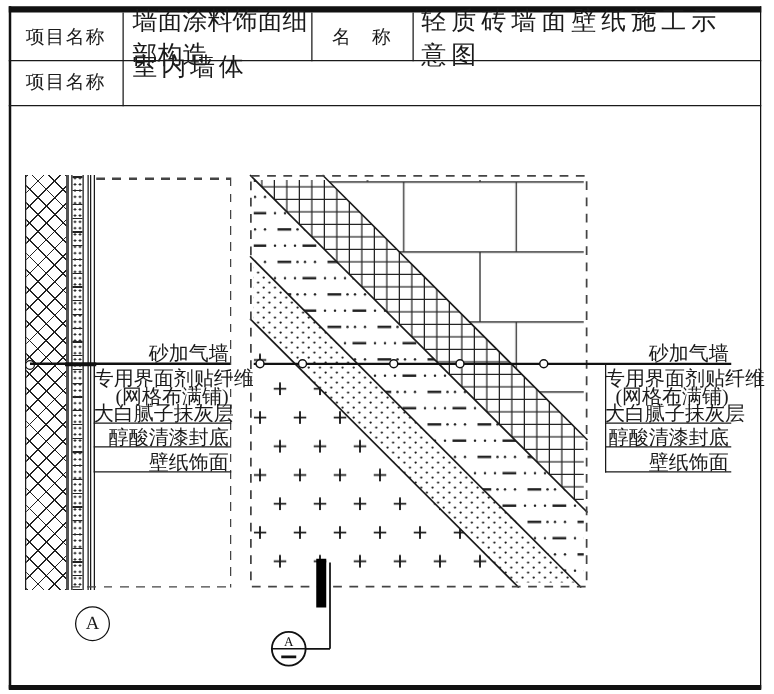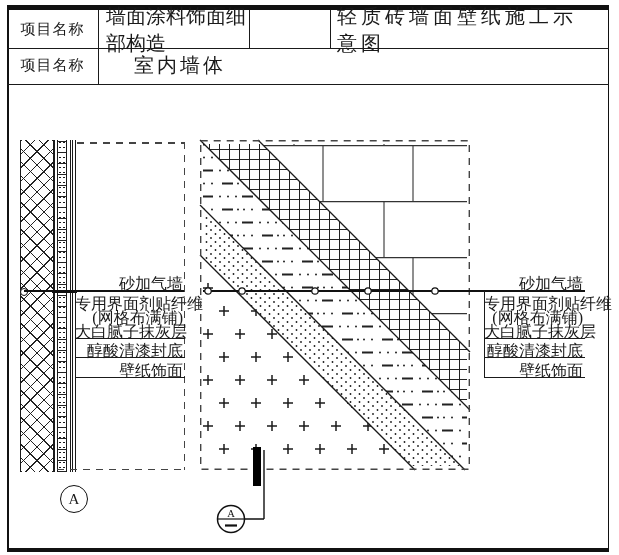--- a/index.html
+++ b/index.html
@@ -44,23 +44,24 @@
   <div class="bar" style="left:607.5px;top:5px;width:1.6px;height:546px;"></div>
 
   <div class="hline" style="left:7px;top:47.5px;width:602px;"></div>
   <div class="hline" style="left:7px;top:83.5px;width:602px;"></div>
   <div class="vline" style="left:97.5px;top:10px;height:75px;"></div>
   <div class="vline" style="left:248.5px;top:10px;height:39px;"></div>
   <div class="vline" style="left:329.5px;top:10px;height:39px;"></div>
 
   <div class="cell center t15" style="left:7px;top:21px;width:91px;height:17px;">项目名称</div>
   <div class="cell t14" style="left:106px;top:21.5px;width:140px;height:17px;">墙面涂料饰面细部构造</div>
+  <div class="cell center t15" style="left:249px;top:21px;width:81px;height:17px;">名　称</div>
   <div class="cell t14" style="left:337px;top:21.5px;width:260px;height:17px;letter-spacing:4px;">轻质砖墙面壁纸施工示意图</div>
   <div class="cell center t15" style="left:7px;top:57px;width:91px;height:17px;">项目名称</div>
-  <div class="cell t14" style="left:106px;top:57px;width:200px;height:17px;letter-spacing:3px;margin-left:28px;">室内墙体</div>
+  <div class="cell t14" style="left:106px;top:45px;width:200px;height:17px;letter-spacing:3px;">室内墙体</div>
 
   <div class="xhatch" style="left:20px;top:140px;width:32px;height:332px;"></div>
   <div class="vline" style="left:54.3px;top:140px;width:1.2px;height:332px;"></div>
   <div class="dotstrip" style="left:56.5px;top:140px;width:8px;height:332px;"></div>
   <div class="vline" style="left:69.5px;top:140px;height:332px;"></div>
   <div class="vline" style="left:72px;top:140px;height:332px;"></div>
   <div class="vline" style="left:74.5px;top:140px;height:332px;"></div>
 
   <div class="dashH" style="left:77px;top:142px;width:107px;"></div>
   <div class="dashV" style="left:183.5px;top:142px;height:328px;"></div>

